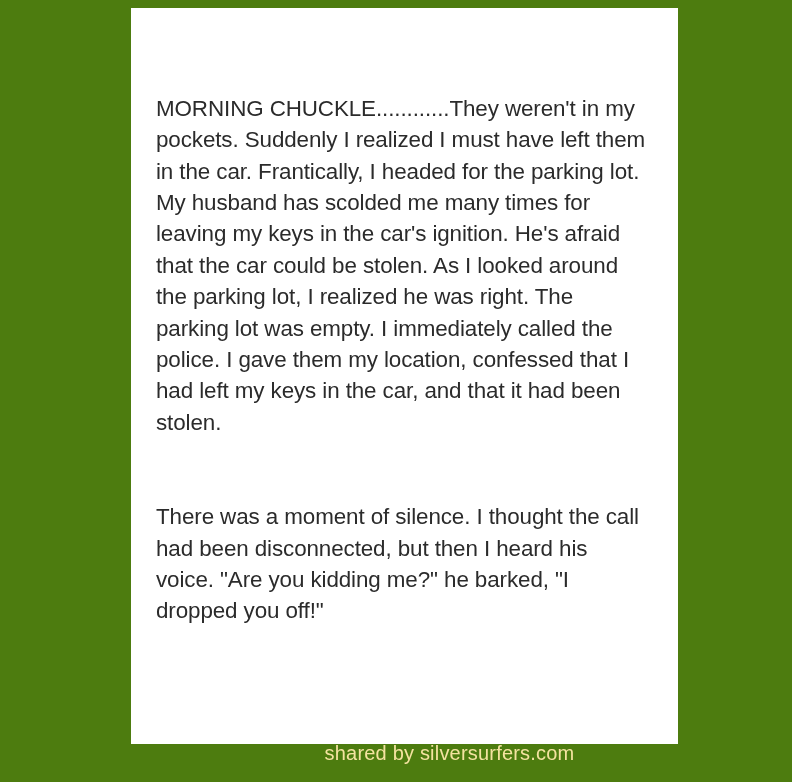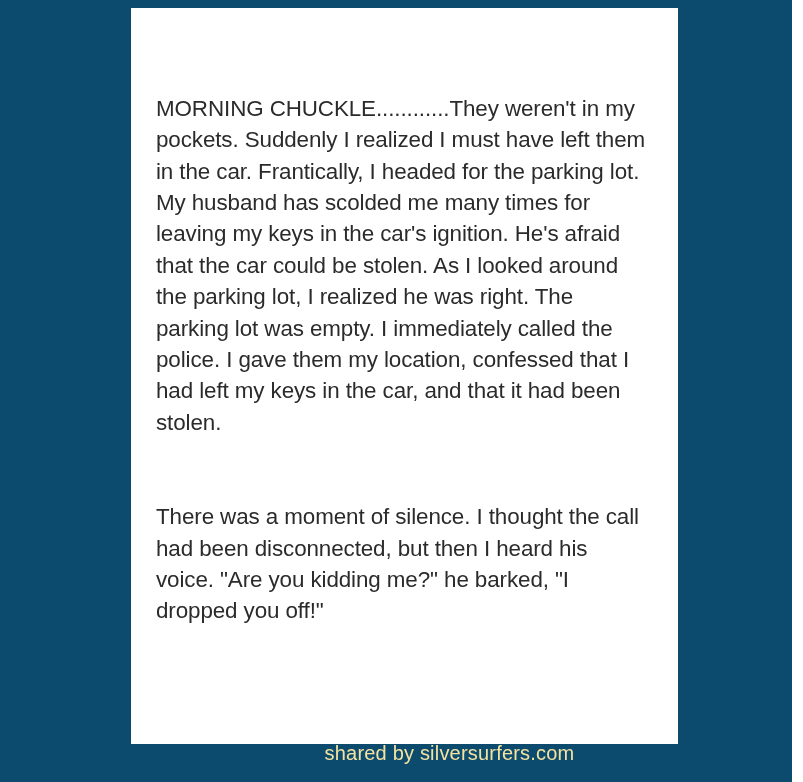--- a/index.html
+++ b/index.html
@@ -10,21 +10,21 @@
     width: 803px;
     height: 782px;
     background: #ffffff;
     font-family: "Liberation Sans", sans-serif;
     overflow: hidden;
   }
   #poster {
     position: relative;
     width: 792px;
     height: 782px;
-    background: #0c4a6e;
+    background: #4d7c0f;
     box-sizing: border-box;
     overflow: hidden;
   }
   #card {
     position: absolute;
     left: 131px;
     top: 8px;
     width: 547px;
     height: 736px;
     background: #ffffff;

